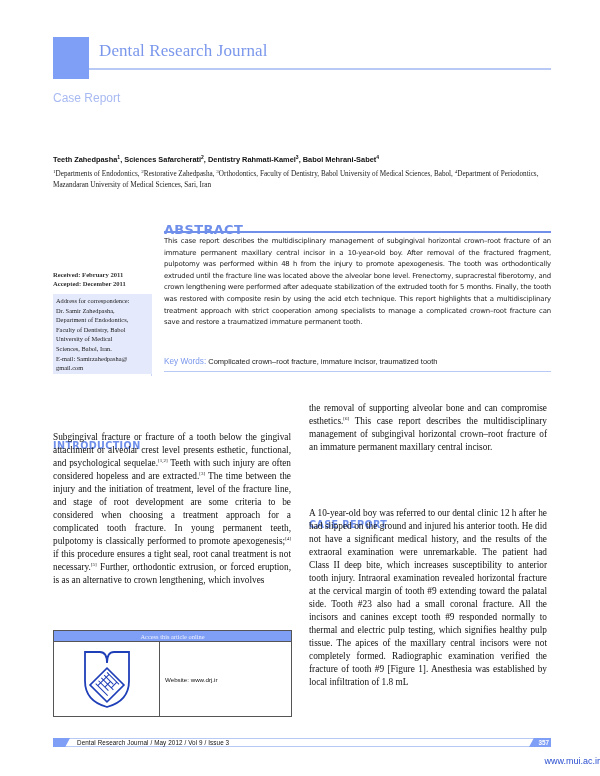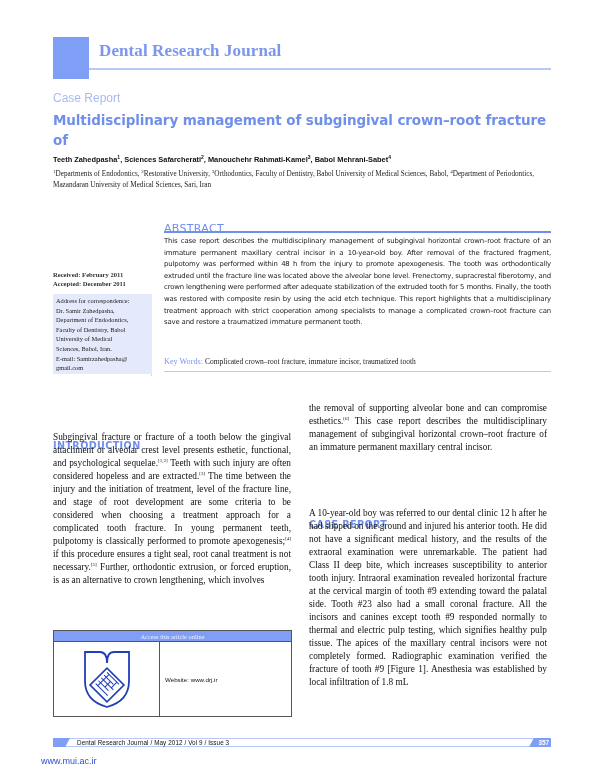--- a/index.html
+++ b/index.html
@@ -1,80 +1,79 @@
 <!DOCTYPE html>
 <html><head>
 <meta charset="utf-8">
 <style>
   * { margin: 0; padding: 0; box-sizing: border-box; }
   html, body { width: 600px; height: 776px; background: #ffffff; overflow: hidden; }
   body { position: relative; font-family: "Liberation Serif", serif; color: #111; }
 
   .journal-header { position: absolute; left: 53px; top: 37px; width: 498px; height: 42px; }
   .journal-square { position: absolute; left: 0; top: 0; width: 36px; height: 42px; background: #7f9ef5; }
-  .journal-title { position: absolute; left: 46px; top: 4px; font-family: "Liberation Serif", serif; font-size: 17px; color: #7a97ec; font-weight: bold; letter-spacing: 0.1px; }
+  .journal-title { position: absolute; left: 46px; top: 4px; font-family: "Liberation Serif", serif; font-size: 17px; color: #7a97ec; font-weight: normal; letter-spacing: 0.1px; }
   .journal-rule { position: absolute; left: 36px; top: 31px; width: 462px; height: 2px; background: #b8c9f6; }
 
   .case-label { position: absolute; left: 53px; top: 91px; font-family: "Liberation Sans", sans-serif; font-size: 12px; color: #a8baf2; }
   .article-title { position: absolute; left: 53px; top: 110px; width: 500px; font-family: "DejaVu Sans", sans-serif; font-size: 13.5px; line-height: 20px; color: #6f8fea; font-weight: bold; letter-spacing: -0.1px; }
 
   .authors { position: absolute; left: 53px; top: 155px; font-family: "Liberation Sans", sans-serif; font-size: 7.4px; font-weight: bold; color: #111; }
   .authors sup, .affil sup, .body-text sup { font-size: 5px; vertical-align: super; line-height: 0; }
   .affil { position: absolute; left: 53px; top: 169px; width: 498px; font-family: "Liberation Serif", serif; font-size: 7.2px; line-height: 11px; color: #222; }
 
-  .abstract-heading { position: absolute; left: 164px; top: 222px; font-family: "DejaVu Sans", sans-serif; font-size: 11px; font-weight: normal; color: #6f8fea; letter-spacing: 0.3px; }
+  .abstract-heading { position: absolute; left: 164px; top: 222px; font-family: "DejaVu Sans", sans-serif; font-size: 13px; font-weight: bold; color: #6f8fea; letter-spacing: 0.3px; }
   .abstract-rule { position: absolute; left: 164px; top: 231px; width: 387px; height: 2px; background: #6f8fea; }
   .abstract-side-rule { position: absolute; left: 151px; top: 296px; width: 1px; height: 80px; background: #c9d6f8; }
   .abstract-text { position: absolute; left: 164px; top: 236px; width: 387px; font-family: "DejaVu Sans", sans-serif; font-size: 6.9px; line-height: 11.6px; color: #1a1a1a; text-align: justify; letter-spacing: -0.15px; }
-  .keywords { position: absolute; left: 164px; top: 357px; font-family: Liberation Serif, serif; font-size: 7.5px; color: #1a1a1a; }
+  .keywords { position: absolute; left: 164px; top: 357px; font-family: Liberation Sans, sans-serif; font-size: 7.5px; color: #1a1a1a; }
   .keywords-label { color: #7a97ec; font-size: 8.2px; }
   .keywords-rule { position: absolute; left: 164px; top: 371px; width: 387px; height: 1px; background: #b8c9f6; }
 
   .dates { position: absolute; left: 53px; top: 270px; font-family: "Liberation Serif", serif; font-size: 6.6px; line-height: 9px; font-weight: bold; color: #333; }
   .address-box { position: absolute; left: 53px; top: 294px; width: 99px; height: 80px; background: #e4e9fb; padding: 2px 3px; font-family: "Liberation Serif", serif; font-size: 6.4px; line-height: 9.6px; color: #222; }
 
   .section-heading { position: absolute; font-family: "DejaVu Sans", sans-serif; font-size: 9.6px; font-weight: bold; color: #6f8fea; letter-spacing: 0.4px; margin-top: 37px; }
   .body-text { position: absolute; font-family: "Liberation Serif", serif; font-size: 9.3px; line-height: 13px; color: #111; text-align: justify; }
 
   .access-box { position: absolute; left: 53px; top: 630px; width: 239px; height: 87px; border: 1px solid #555; }
   .access-header { height: 11px; background: #7f9ef5; color: #eef2ff; font-family: "Liberation Serif", serif; font-size: 6.4px; text-align: center; line-height: 11px; border-bottom: 1px solid #555; }
   .access-body { display: flex; height: 74px; }
   .access-logo-cell { width: 106px; border-right: 1px solid #555; display: flex; align-items: center; justify-content: center; }
   .access-site-cell { flex: 1; display: flex; align-items: center; padding-left: 5px; font-family: "Liberation Sans", sans-serif; font-size: 6.2px; color: #111; }
 
   .footer-bar { position: absolute; left: 53px; top: 738px; width: 498px; height: 9px; }
   .footer-line { position: absolute; left: 0; top: 0; width: 498px; height: 9px; border-top: 1px solid #b8c9f6; border-bottom: 1px solid #b8c9f6; }
   .footer-left-tab { position: absolute; left: 0; top: 0; width: 17px; height: 9px; background: #7f9ef5; clip-path: polygon(0 0, 100% 0, 72% 100%, 0 100%); }
   .footer-text { position: absolute; left: 24px; top: 0px; font-family: "Liberation Sans", sans-serif; font-size: 6.3px; line-height: 9px; color: #111; letter-spacing: 0.1px; }
   .footer-page { position: absolute; right: 0; top: 0; width: 22px; height: 9px; background: #7f9ef5; clip-path: polygon(22% 0, 100% 0, 100% 100%, 0 100%); color: #fff; font-family: "Liberation Sans", sans-serif; font-size: 6.3px; font-weight: bold; text-align: right; padding-right: 2px; line-height: 9px; }
-  .footer-url { position: absolute; left: 0; width: 600px; top: 756px; text-align: left; font-family: "Liberation Sans", sans-serif; font-size: 9px; color: #2b4fd0; padding-left: 41px; }
+  .footer-url { position: absolute; left: 0; width: 600px; top: 756px; text-align: right; font-family: "Liberation Sans", sans-serif; font-size: 9px; color: #2b4fd0; padding-left: 41px; }
 </style>
 </head>
 <body>
 
 <div class="journal-header">
   <div class="journal-square"></div>
   <div class="journal-title">Dental Research Journal</div>
   <div class="journal-rule"></div>
 </div>
 
 <div class="case-label">Case Report</div>
 
 <div class="article-title">
-  <div>Multidisciplinary management of subgingival crown–root fracture of</div>
 </div>
 
 <div class="authors">
   <span>Teeth Zahedpasha</span><sup>1</sup>,
   <span>Sciences Safarcherati</span><sup>2</sup>,
-  <span>Manouchehr Rahmati-Kamel</span><sup>3</sup>,
+  <span>Dentistry Rahmati-Kamel</span><sup>3</sup>,
   <span>Babol Mehrani-Sabet</span><sup>4</sup>
 </div>
 
-<div class="affil"><sup>1</sup><span>Departments of Endodontics, </span><sup>2</sup><span>Restorative University, </span><sup>3</sup><span>Orthodontics, Faculty of Dentistry, Babol University of Medical Sciences, Babol, </span><sup>4</sup><span>Department of Periodontics, Mazandaran University of Medical Sciences, Sari, Iran</span></div>
+<div class="affil"><sup>1</sup><span>Departments of Endodontics, </span><sup>2</sup><span>Restorative Zahedpasha, </span><sup>3</sup><span>Orthodontics, Faculty of Dentistry, Babol University of Medical Sciences, Babol, </span><sup>4</sup><span>Department of Periodontics, Mazandaran University of Medical Sciences, Sari, Iran</span></div>
 
 <div class="abstract-heading">ABSTRACT</div>
 <div class="abstract-rule"></div>
 <div class="abstract-side-rule"></div>
 <div class="abstract-text">This case report describes the multidisciplinary management of subgingival horizontal crown–root fracture of an immature permanent maxillary central incisor in a 10-year-old boy. After removal of the fractured fragment, pulpotomy was performed within 48 h from the injury to promote apexogenesis. The tooth was orthodontically extruded until the fracture line was located above the alveolar bone level. Frenectomy, supracrestal fiberotomy, and crown lengthening were performed after adequate stabilization of the extruded tooth for 5 months. Finally, the tooth was restored with composite resin by using the acid etch technique. This report highlights that a multidisciplinary treatment approach with strict cooperation among specialists to manage a complicated crown–root fracture can save and restore a traumatized immature permanent tooth.</div>
 <div class="keywords">
   <span class="keywords-label">Key Words:</span>
   <span>Complicated crown–root fracture, immature incisor, traumatized tooth</span>
 </div>
 <div class="keywords-rule"></div>

